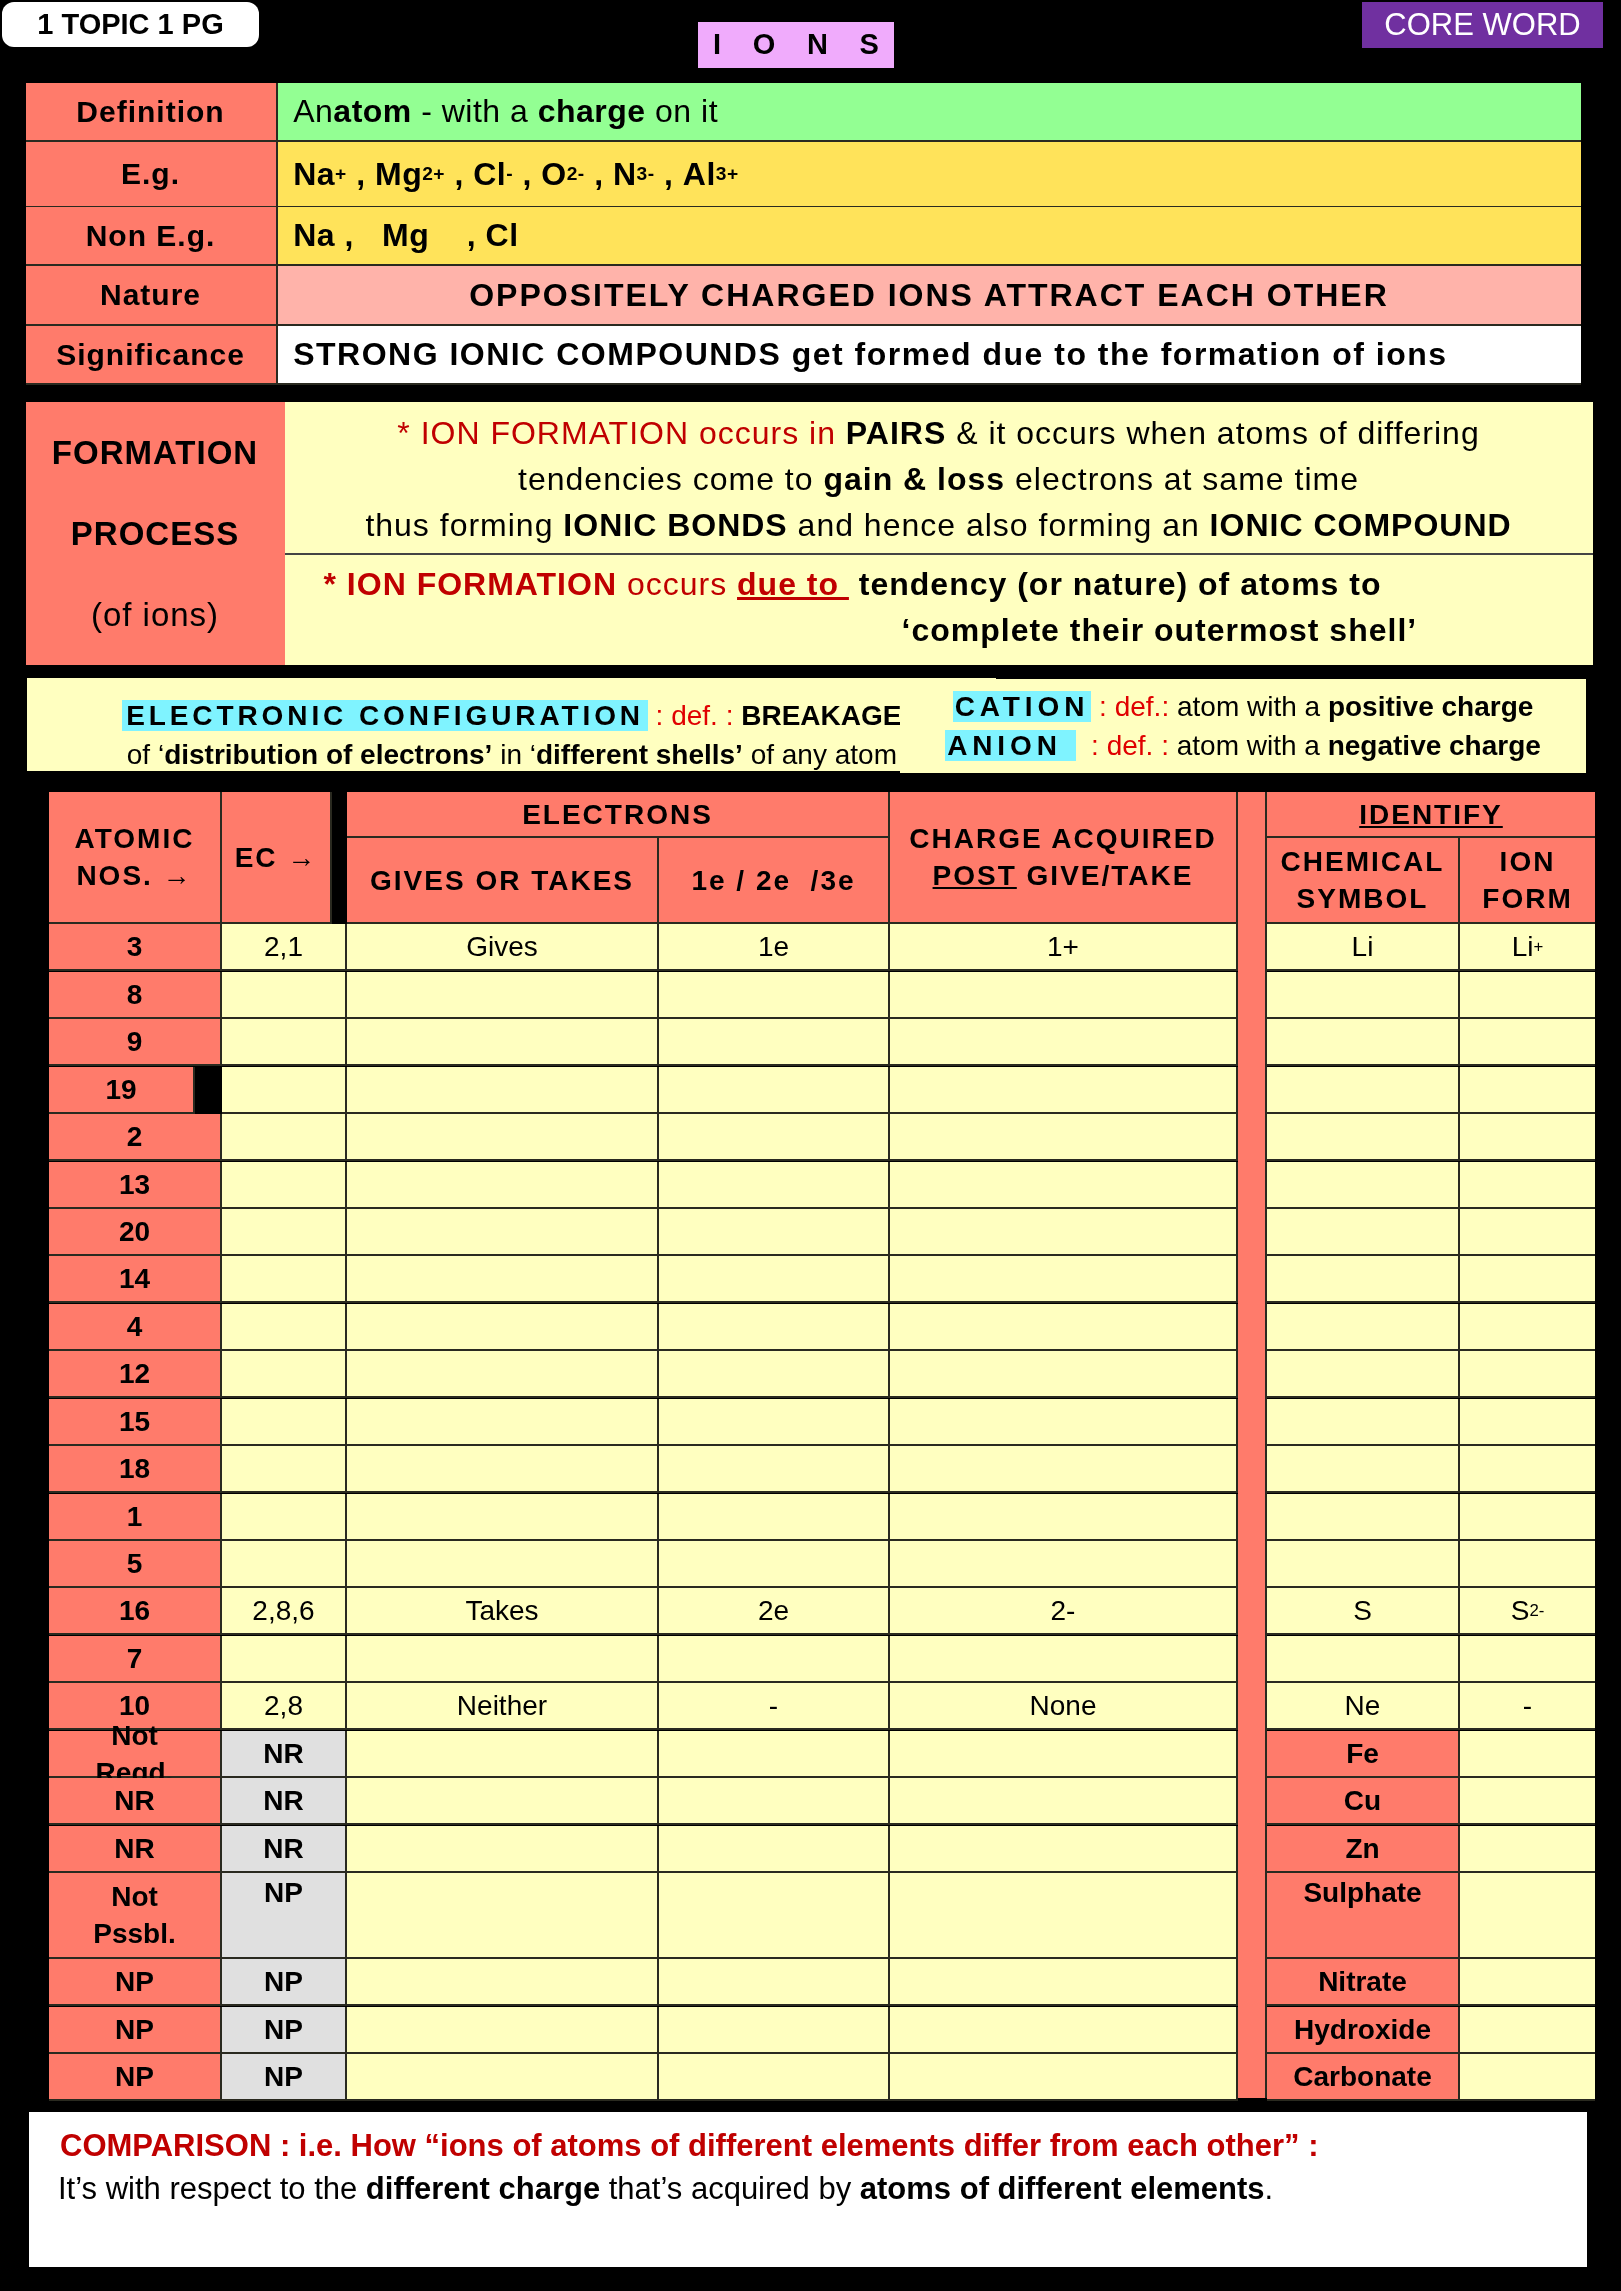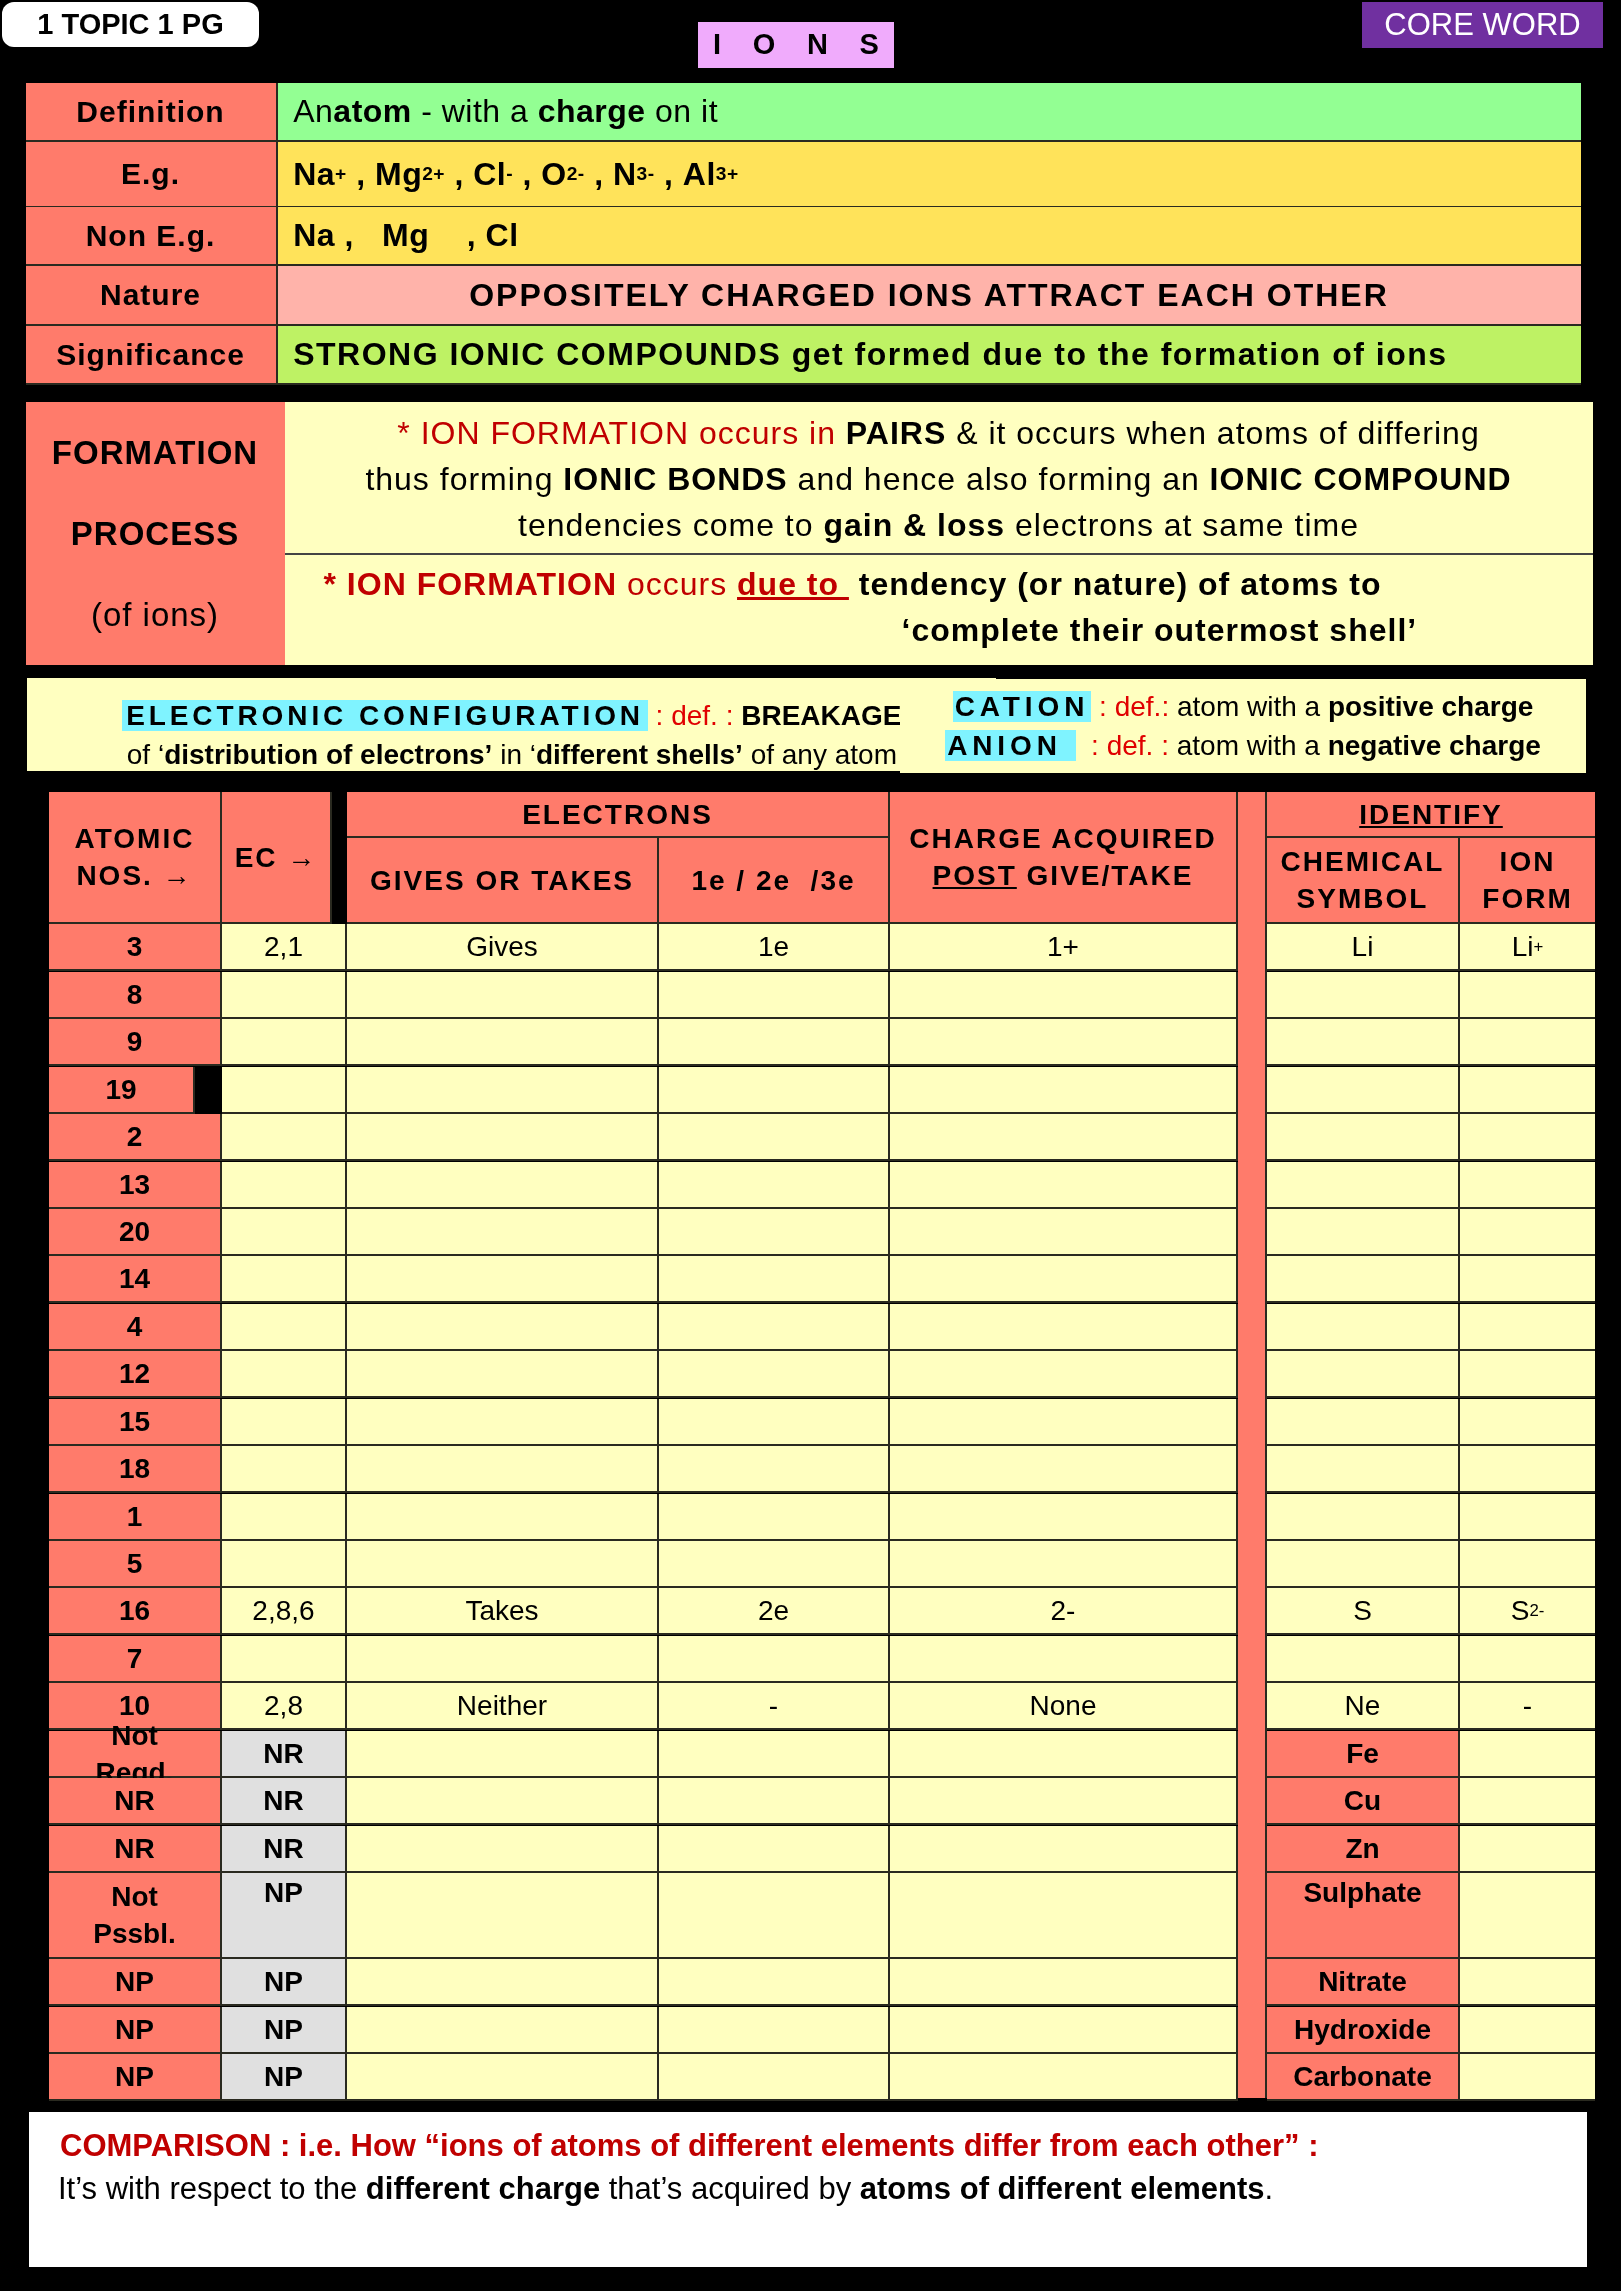--- a/index.html
+++ b/index.html
@@ -66,36 +66,36 @@
       <sup>3+</sup>
     </div>
 
   <div class="abs salmon row-label" style="left:0;top:124px;width:252px;height:59px;">Non E.g.</div>
   <div class="abs row-val b" style="left:252px;top:124px;width:1303px;height:59px;background:#ffe35a;white-space:pre;">Na ,   Mg    , Cl</div>
 
   <div class="abs salmon row-label" style="left:0;top:183px;width:252px;height:60px;">Nature</div>
   <div class="abs row-val b" style="left:252px;top:183px;width:1303px;height:60px;background:#ffb3aa;justify-content:center;padding-left:0;letter-spacing:2px;">OPPOSITELY CHARGED IONS ATTRACT EACH OTHER</div>
 
   <div class="abs salmon row-label" style="left:0;top:243px;width:252px;height:59px;">Significance</div>
-  <div class="abs row-val b" style="left:252px;top:243px;width:1303px;height:59px;background:#bef264;letter-spacing:1.5px;">
+  <div class="abs row-val b" style="left:252px;top:243px;width:1303px;height:59px;background:#ffffff;letter-spacing:1.5px;">
     <span>STRONG IONIC COMPOUNDS</span>
       <span style="white-space:pre"> get formed due to the formation of ions</span>
   </div>
 </div>
 
 <div class="abs" style="left:25.5px;top:402px;width:1567px;height:263px;">
   <div class="abs salmon formation-label" style="left:0;top:0;width:259px;height:263px;">
     <span>FORMATION</span>
     <span>PROCESS</span>
     <span style="font-weight:normal">(of ions)</span>
   </div>
   <div class="abs pale form-p" style="left:259px;top:0;width:1308px;height:153px;padding-top:7.8px;border-bottom:2px solid #444;">
     <div><span class="red" style="white-space:pre">* ION FORMATION occurs in </span><span class="b">PAIRS</span><span style="white-space:pre"> &amp; it occurs when atoms of differing</span></div>
+    <div><span style="white-space:pre">tendencies come to </span><span class="b">gain &amp; loss</span><span style="white-space:pre"> electrons at same time</span></div>
     <div><span style="white-space:pre">thus forming </span><span class="b">IONIC BONDS</span><span style="white-space:pre"> and hence also forming an </span><span class="b">IONIC COMPOUND</span></div>
-    <div><span style="white-space:pre">tendencies come to </span><span class="b">gain &amp; loss</span><span style="white-space:pre"> electrons at same time</span></div>
   </div>
   <div class="abs pale form-p" style="left:259px;top:153px;width:1308px;height:110px;padding-top:5.9px;">
     <div style="text-align:left;padding-left:39px;"><span class="red b">* ION FORMATION</span><span class="red" style="white-space:pre"> occurs </span><span class="red b" style="text-decoration:underline;white-space:pre">due to </span><span class="b" style="white-space:pre"> tendency (or nature) of atoms to</span></div>
     <div class="b" style="text-align:left;padding-left:617px;">‘complete their outermost shell’</div>
   </div>
 </div>
 
 <div class="abs pale defbox" style="left:27.4px;top:678px;width:969px;height:93px;padding-top:18px;">
   <div><span class="cyan b" style="letter-spacing:3.9px;padding:0 3.9px;">ELECTRONIC CONFIGURATION</span><span class="bred" style="white-space:pre"> : def. : </span><span class="b">BREAKAGE</span></div>
   <div><span>of ‘</span><span class="b">distribution of electrons’</span><span style="white-space:pre"> in ‘</span><span class="b">different shells’</span><span style="white-space:pre"> of any atom</span></div>

